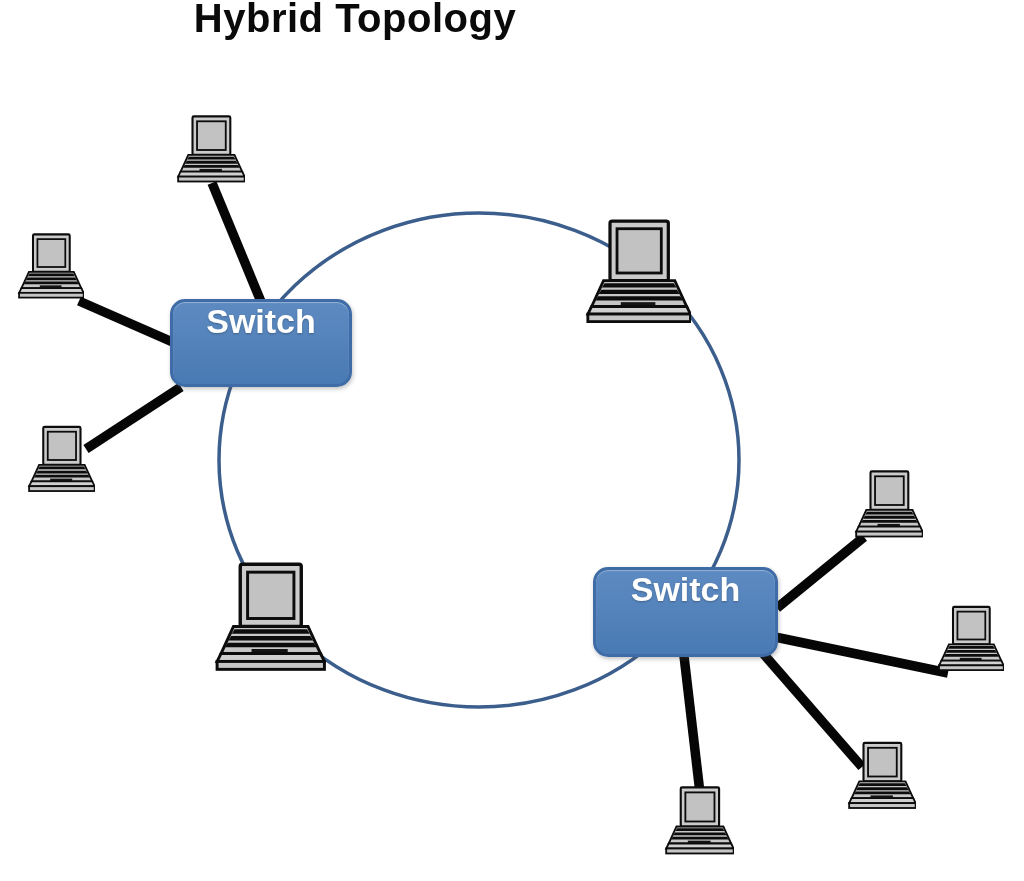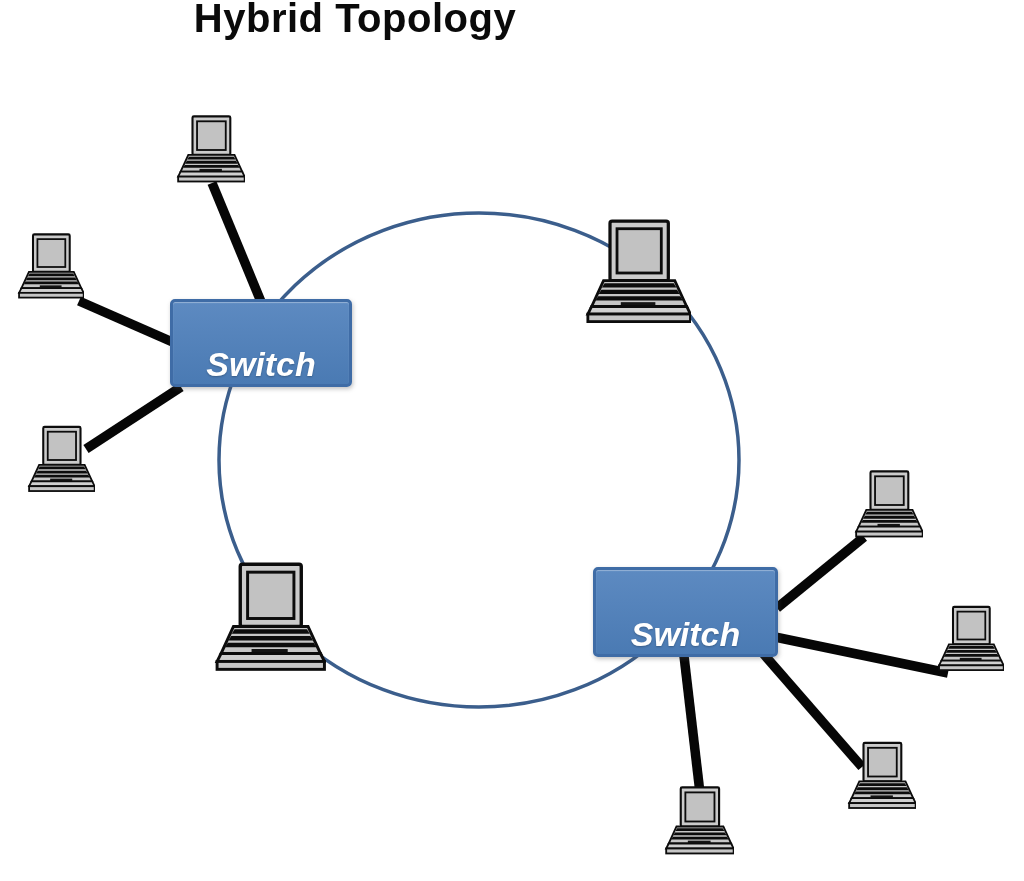--- a/index.html
+++ b/index.html
@@ -37,27 +37,26 @@
   }
   #topology-svg {
     position: absolute;
     left: 0;
     top: 0;
   }
   .switch-node {
     position: absolute;
     box-sizing: border-box;
     display: flex;
-    align-items: flex-end;
+    align-items: flex-start;
     justify-content: center;
     background: linear-gradient(#5d8ac1, #4a7ab3);
     border: 3px solid #3f6ca6;
-    border-radius: 5px;
+    border-radius: 15px;
     box-shadow: 1px 2px 4px rgba(80,80,80,0.35), inset 0 1px 1px rgba(255,255,255,0.35);
-    font-style: italic;
   }
   .switch-label {
     color: #ffffff;
     font-weight: bold;
     font-size: 34px;
     text-shadow: 0 1px 2px rgba(0,0,0,0.25);
   }
 </style>
 </head>
 <body>

